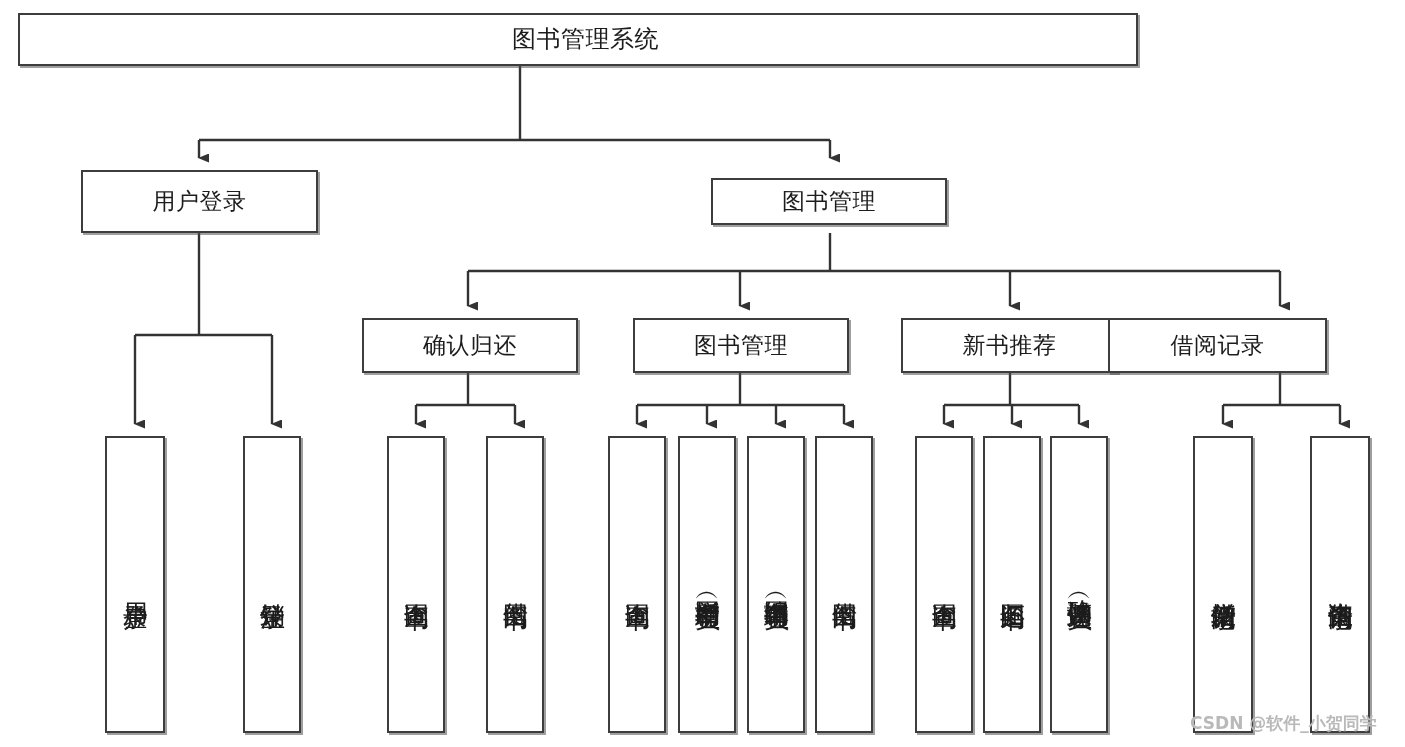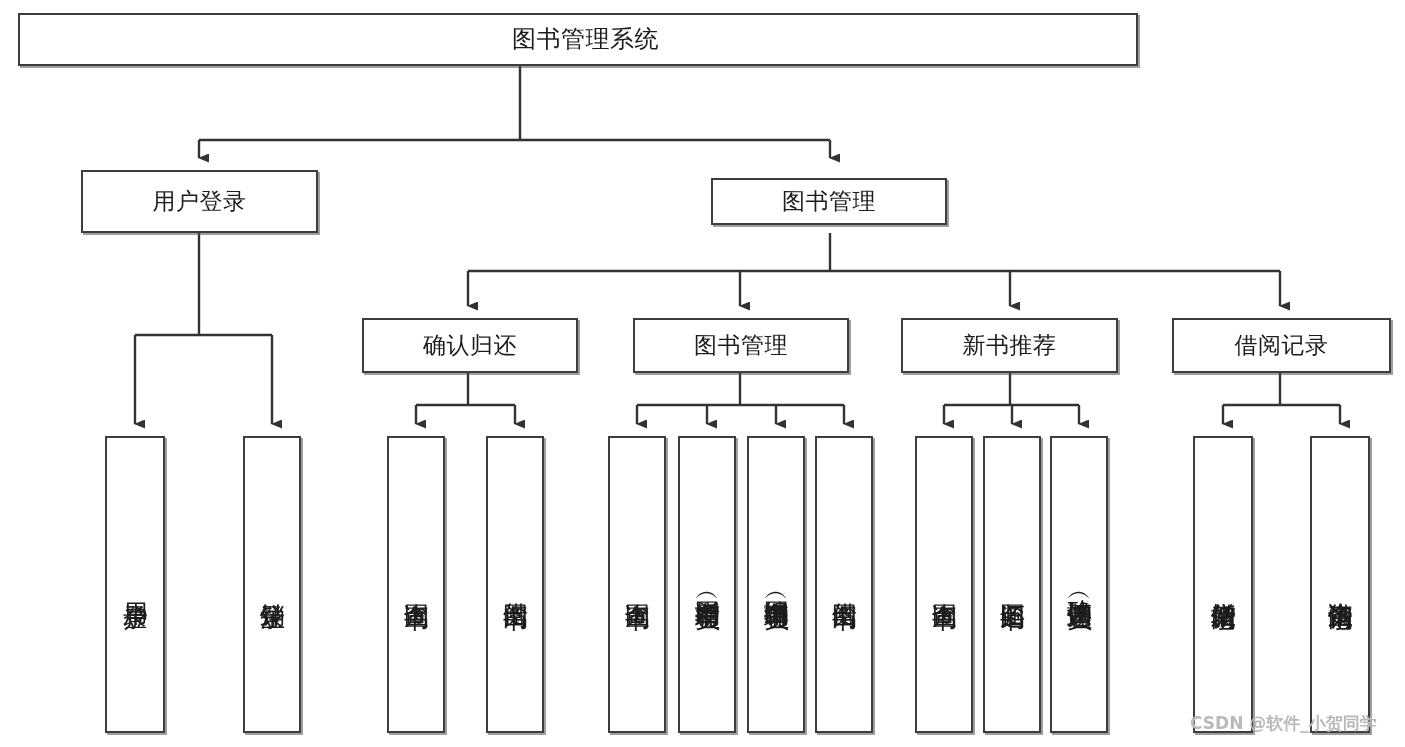--- a/index.html
+++ b/index.html
@@ -143,21 +143,21 @@
 
   <div class="node horiz" style="left:362px;top:318px;width:216px;height:55px;">
     <span class="lbl">确认归还</span>
   </div>
   <div class="node horiz" style="left:633px;top:318px;width:216px;height:55px;">
     <span class="lbl">图书管理</span>
   </div>
   <div class="node horiz" style="left:901px;top:318px;width:217px;height:55px;">
     <span class="lbl">新书推荐</span>
   </div>
-  <div class="node horiz" style="left:1172px;top:318px;width:219px;height:55px;">
+  <div class="node horiz" style="left:1108px;top:318px;width:219px;height:55px;">
     <span class="lbl">借阅记录</span>
   </div>
 
   <div class="node vert" style="left:105px;top:436px;width:60px;height:297px;">
     <span class="lbl">用户登录</span>
   </div>
   <div class="node vert" style="left:243px;top:436px;width:58px;height:297px;">
     <span class="lbl">注销登录</span>
   </div>
   <div class="node vert" style="left:387px;top:436px;width:58px;height:297px;">

